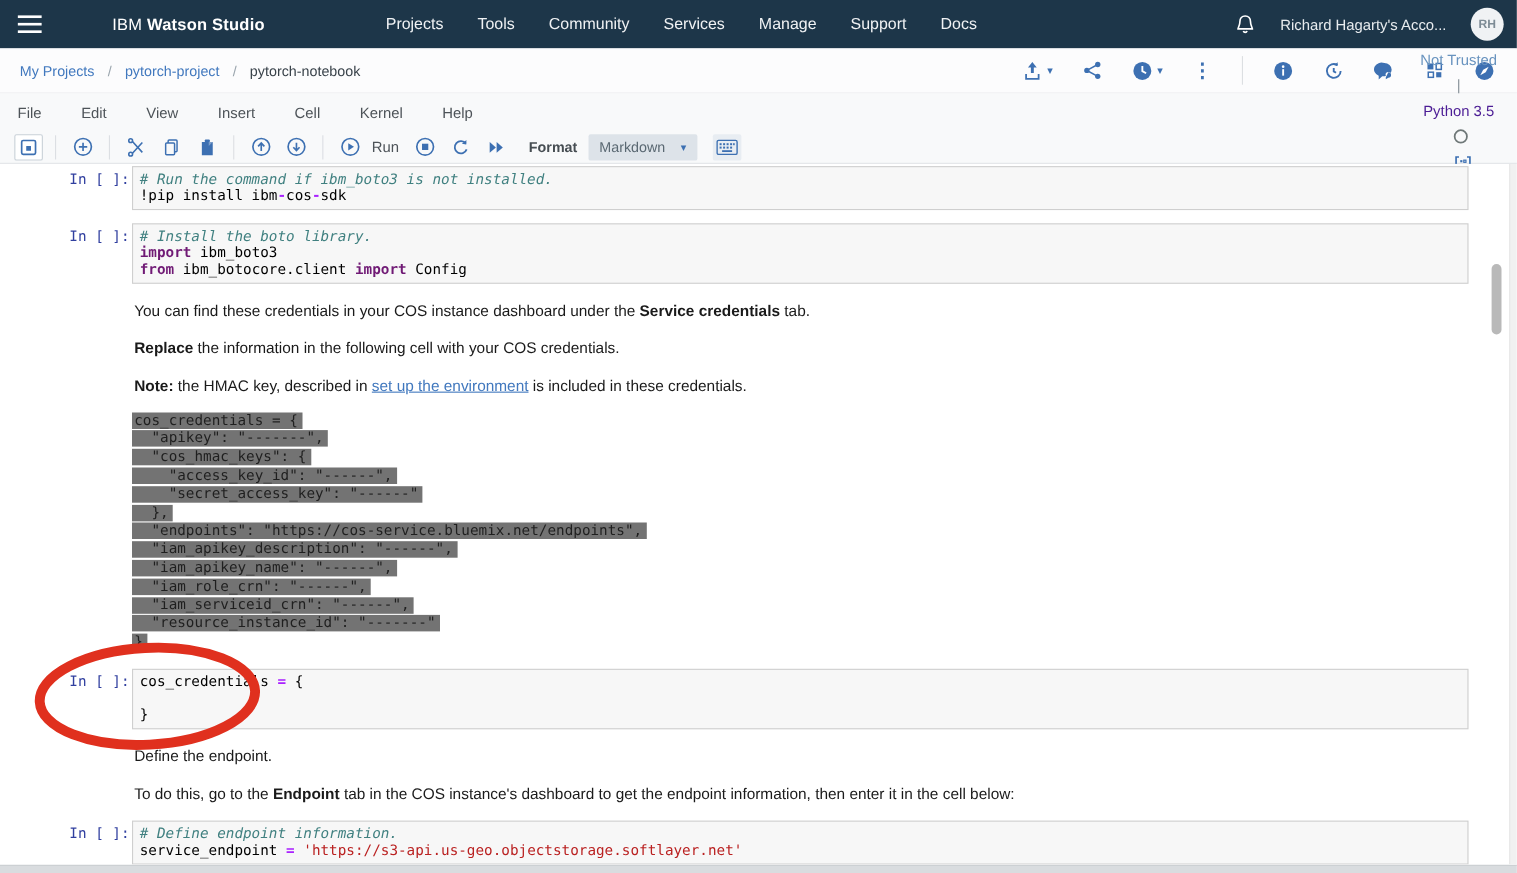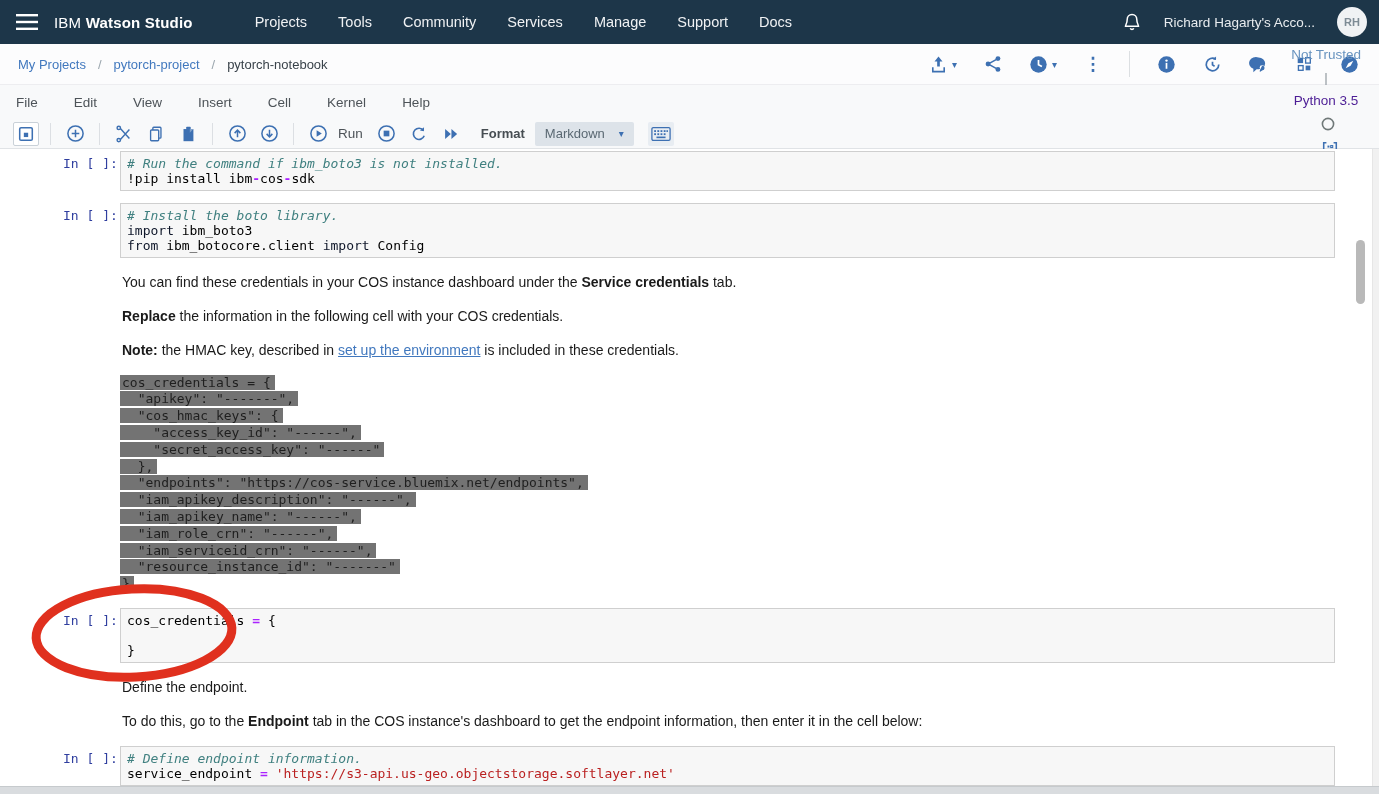--- a/index.html
+++ b/index.html
@@ -1,20 +1,20 @@
 <!DOCTYPE html>
 <html><head>
 <meta charset="utf-8">
 <style>
   * { margin:0; padding:0; box-sizing:border-box; }
   html,body { width:1379px; height:794px; overflow:hidden; background:#fff;
     font-family:"Liberation Sans", sans-serif; }
 
   
-  .topnav { height:44px; background:#1d3649; display:flex; align-items:center; color:#fff; }
+  .topnav { height:44px; background:#1d3649; display:flex; align-items:center; color:#fff;gap:48px; }
   .hamburger { width:54px; display:flex; justify-content:center; cursor:pointer; color:#fff; }
   .brand { font-size:15px; letter-spacing:.2px; margin-right:62px; white-space:nowrap; }
   .brand b { font-weight:700; }
   .nav-links { display:flex; gap:31px; font-size:14.5px; color:#f0f2f4; }
   .nav-links span { cursor:pointer; }
   .topnav-right { margin-left:auto; display:flex; align-items:center; gap:22px; padding-right:12px; }
   .bell { color:#fff; display:flex; }
   .account-name { font-size:13.5px; color:#e8ecef; }
   .avatar { width:30px; height:30px; border-radius:50%; background:#f0f2f4; color:#7d8b95;
     font-size:11px; font-weight:700; display:flex; align-items:center; justify-content:center; }
@@ -64,21 +64,21 @@
   .nb-content > :first-child { margin-top:0; }
 
   .cell { display:flex; padding-left:63px; margin:12px 0; }
   .cell.annotated { position:relative; }
   .prompt { width:57px; flex:0 0 57px; font:13px/15px "DejaVu Sans Mono", monospace;
     color:#303F9F; padding-top:5px; white-space:pre; }
   .codebox { flex:1; margin-right:44px; background:#f7f7f7; border:1px solid #cfcfcf;
     padding:4px 6px; font:13px/15px "DejaVu Sans Mono", monospace; color:#000; cursor:text; }
   .cline { white-space:pre; }
   .tok-comment { color:#408080; font-style:italic; }
-  .tok-kw { color:#0f172a; font-weight:400; }
+  .tok-kw { color:#701a75; font-weight:700; }
   .tok-op { color:#AA22FF; font-weight:700; }
   .tok-str { color:#BA2121; }
   .tok-plain { color:#000; }
 
   .md-p { margin:15px 44px 15px 122px; font-size:14px; color:#1a1a1a; line-height:1.35; }
   .md-b { font-weight:700; }
   .md-link { color:#4178be; text-decoration:underline; cursor:pointer; }
   .md-pre { margin:15px 44px 15px 120px; font:13px/16.8px "DejaVu Sans Mono", monospace; color:#1f1f1f; }
   .md-pre-line { white-space:pre; }
   .md-pre-line span { background:#737373; padding:0 4px 0 2px; }

